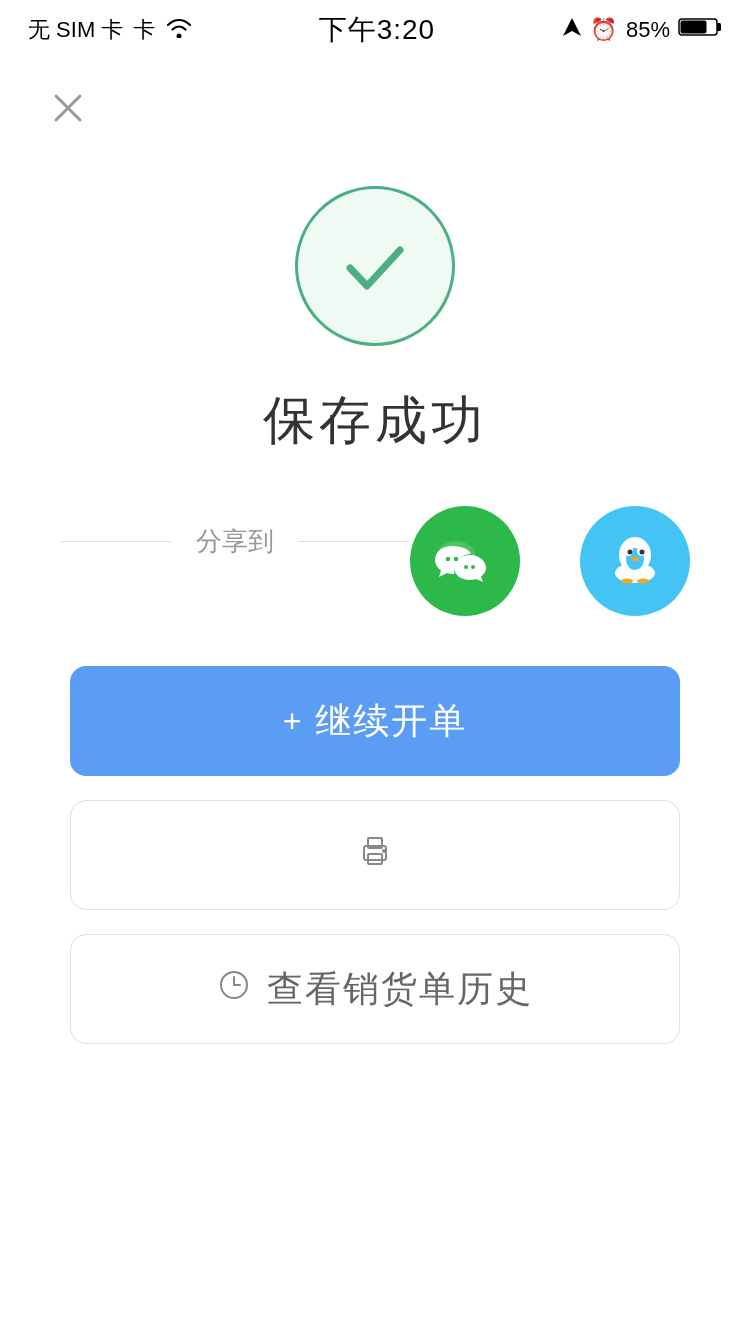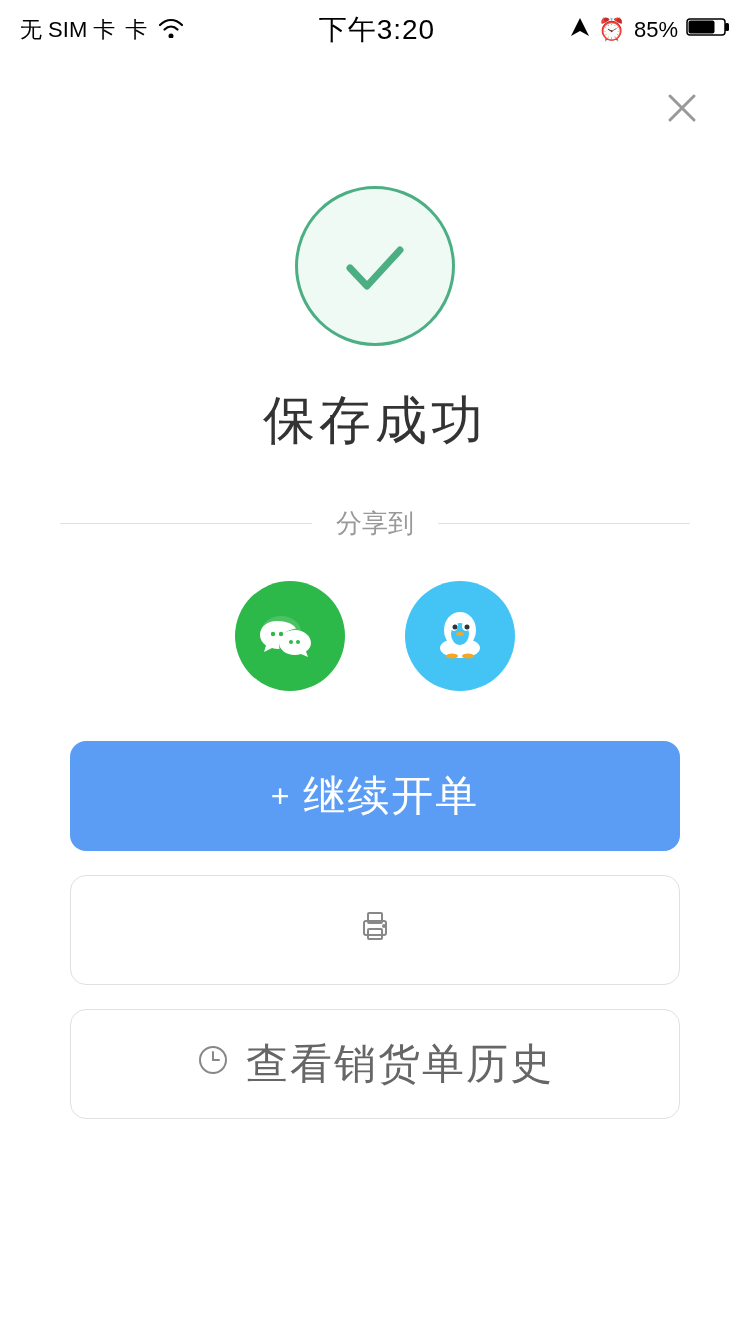--- a/index.html
+++ b/index.html
@@ -19,21 +19,21 @@
     }
 
     
     .status-bar {
       width: 100%;
       height: 60px;
       background: #ffffff;
       display: flex;
       align-items: center;
       justify-content: space-between;
-      padding: 0 20px;
+      padding: 0 28px;
       font-size: 24px;
       color: #000;
     }
 
     .status-left {
       display: flex;
       align-items: center;
       gap: 10px;
       font-size: 22px;
     }
@@ -50,21 +50,21 @@
       gap: 8px;
       font-size: 22px;
     }
 
     
     .main-content {
       width: 100%;
       padding: 20px 40px;
       display: flex;
       flex-direction: column;
-      align-items: flex-end;
+      align-items: flex-start;
     }
 
     
     .close-btn {
       width: 56px;
       height: 56px;
       display: flex;
       align-items: center;
       justify-content: center;
       cursor: pointer;
@@ -107,21 +107,21 @@
       font-size: 52px;
       font-weight: 500;
       color: #333;
       letter-spacing: 4px;
     }
 
     
     .share-section {
       width: 100%;
       display: flex;
-      flex-direction: column;
+      flex-direction: row;
       align-items: center;
       margin-bottom: 50px;
       padding: 0 20px;
     }
 
     .share-divider {
       width: 100%;
       display: flex;
       align-items: center;
       margin-bottom: 40px;
@@ -197,21 +197,21 @@
       background: #ffffff;
       color: #666;
       border: 1px solid #e0e0e0;
     }
 
     .action-btn-icon {
       font-size: 32px;
     }
 
     .action-btn-label {
-      font-size: 42px;
+      font-size: 36px;
       letter-spacing: 2px;
     }
   </style>
 </head>
 <body>
 
 <div class="status-bar">
   <div class="status-left">
     <span>无 SIM 卡</span>
     <span>卡</span>

